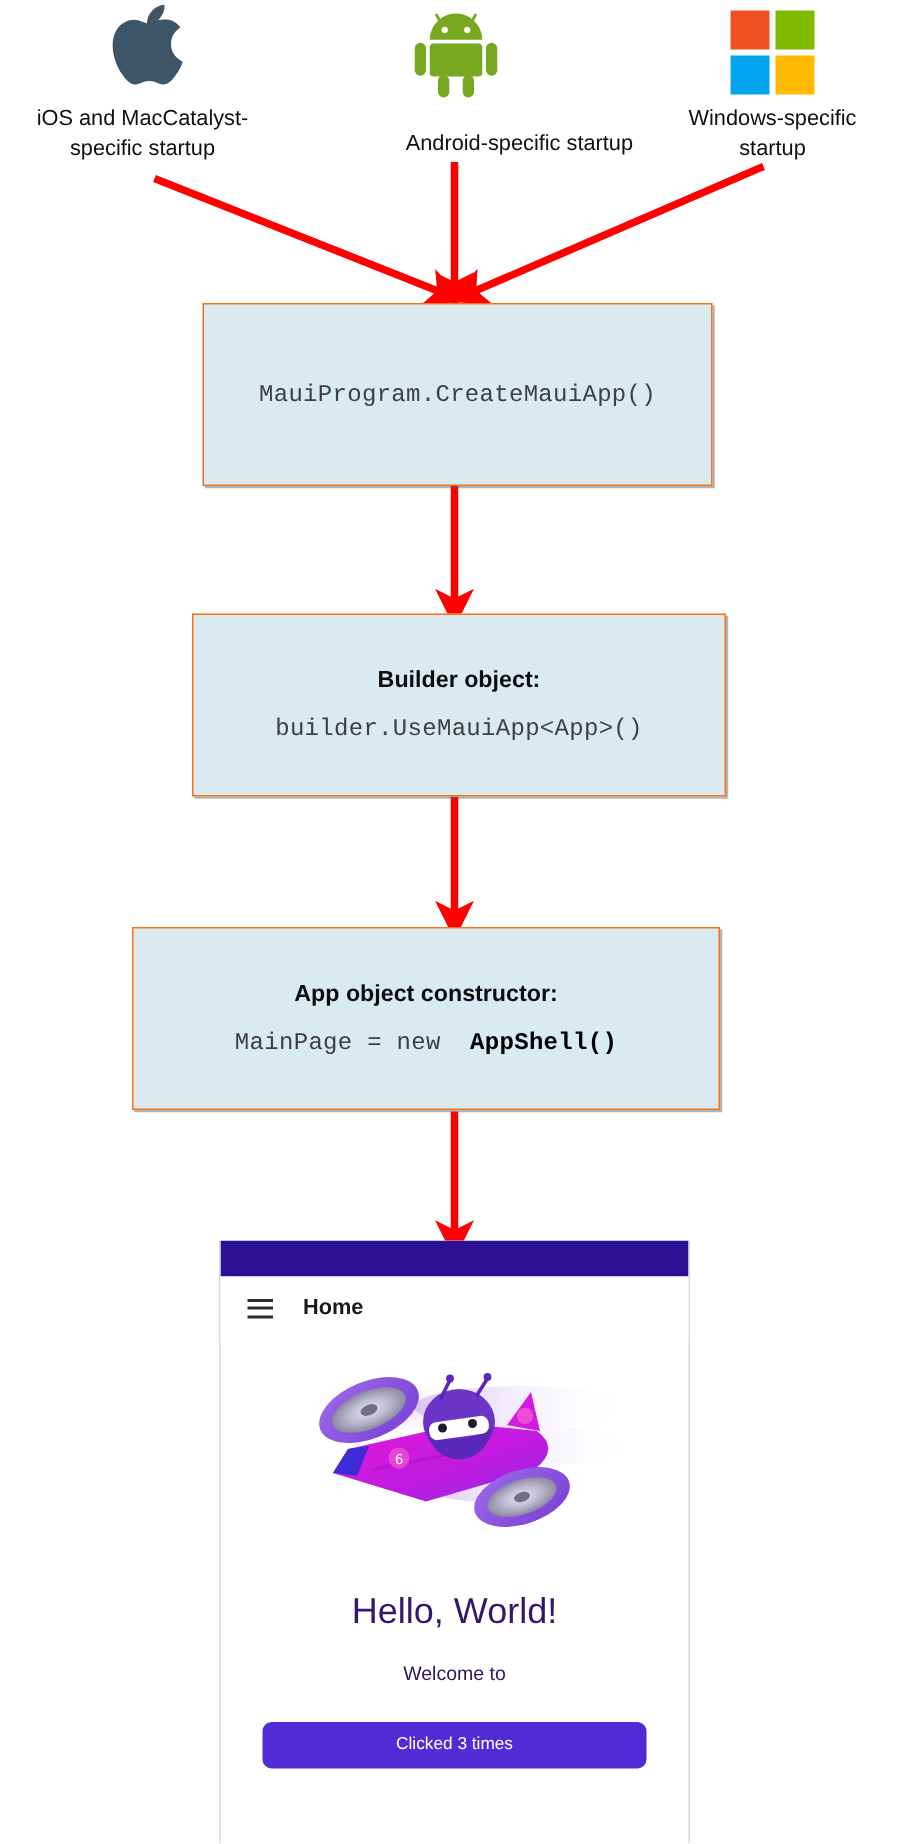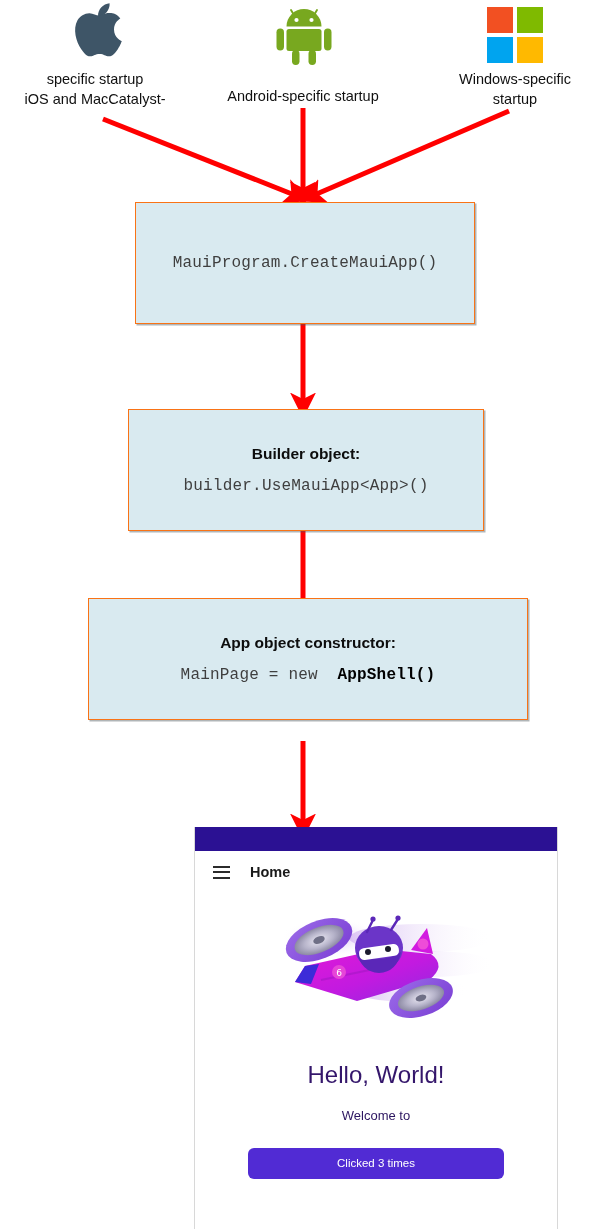--- a/index.html
+++ b/index.html
@@ -196,25 +196,25 @@
   <div class="logo" style="left:486px; top:6px; width:58px; height:58px;">
     <svg viewBox="0 0 58 58" xmlns="http://www.w3.org/2000/svg">
       <rect x="1" y="1" width="26" height="26" fill="#f25022"></rect>
       <rect x="31" y="1" width="26" height="26" fill="#7fba00"></rect>
       <rect x="1" y="31" width="26" height="26" fill="#00a4ef"></rect>
       <rect x="31" y="31" width="26" height="26" fill="#ffb900"></rect>
     </svg>
   </div>
 
   <div class="platform-label" style="left:0px; top:70px; width:190px;">
+    <div>iOS and MacCatalyst-</div>
     <div>specific startup</div>
-    <div>iOS and MacCatalyst-</div>
-  </div>
-
-  <div class="platform-label" style="left:195px; top:87px; width:216px;">
+  </div>
+
+  <div class="platform-label" style="left:206px; top:87px; width:216px;text-align:right;">
     <div>Android-specific startup</div>
   </div>
 
   <div class="platform-label" style="left:430px; top:70px; width:170px;">
     <div>Windows-specific</div>
     <div>startup</div>
   </div>
 
   <svg class="arrows" viewBox="0 0 600 1229" xmlns="http://www.w3.org/2000/svg">
     <defs>
@@ -236,26 +236,26 @@
 
   <div class="flow-box" style="left:135px; top:202px; width:340px; height:122px;">
     <div class="box-code">MauiProgram.CreateMauiApp()</div>
   </div>
 
   <div class="flow-box" style="left:128px; top:409px; width:356px; height:122px;">
     <div class="box-title">Builder object:</div>
     <div class="box-code">builder.UseMauiApp&lt;App&gt;()</div>
   </div>
 
-  <div class="flow-box" style="left:88px; top:598px; width:440px; height:122px;">
+  <div class="flow-box" style="left:88px; top:618px; width:392px; height:122px;">
     <div class="box-title">App object constructor:</div>
     <div class="box-code"><span>MainPage = new  </span><span class="strong">AppShell()</span></div>
   </div>
 
-  <div class="phone" style="left:146px; top:827px; width:364px; height:402px;margin-left:48px;">
+  <div class="phone" style="left:146px; top:827px; width:314px; height:402px;">
 
     <div class="phone-statusbar"></div>
 
     <div class="phone-navbar">
       <div class="hamburger">
         <span></span>
           <span></span>
           <span></span>
       </div>
       <div class="nav-title">Home</div>

